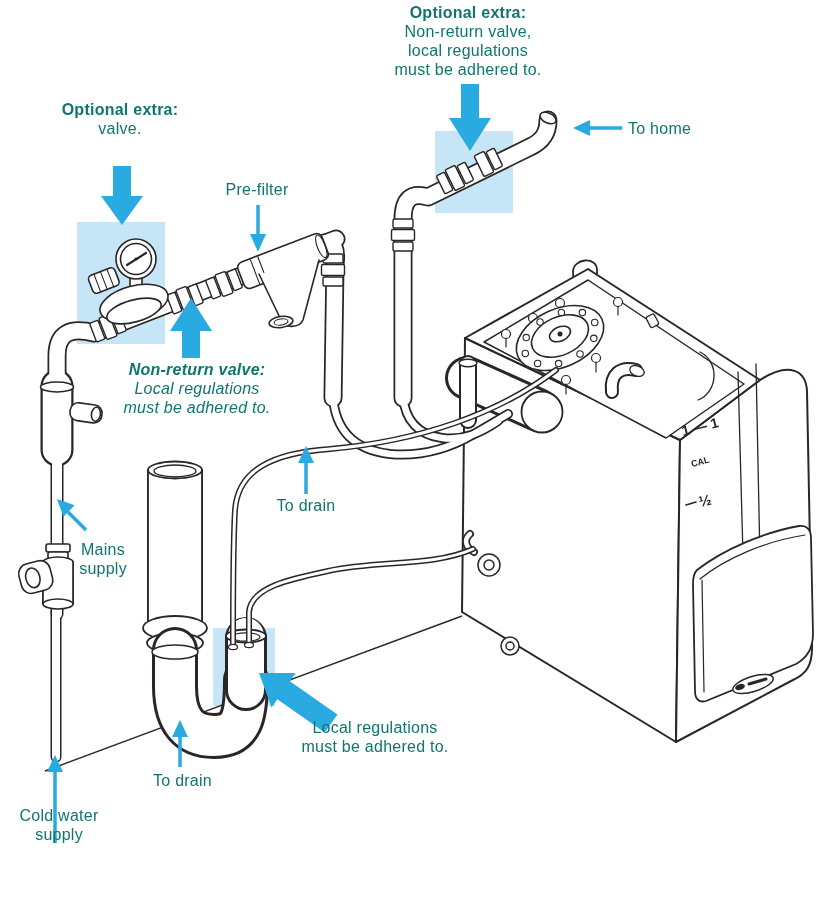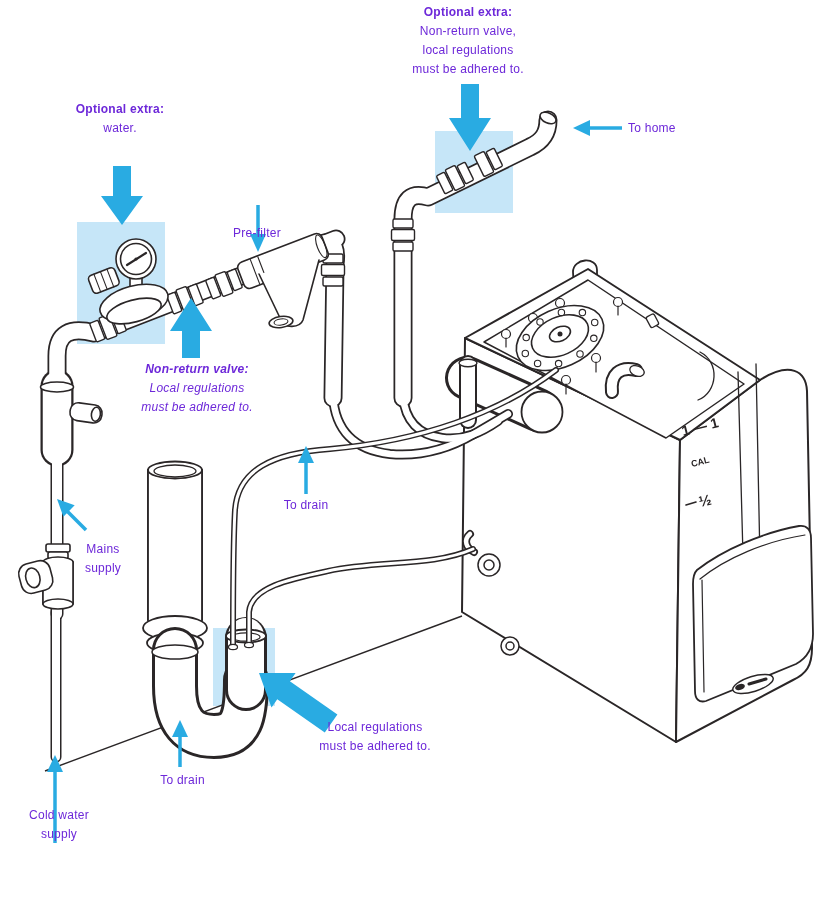--- a/index.html
+++ b/index.html
@@ -1,20 +1,20 @@
 <!DOCTYPE html>
 <html><head>
 <meta charset="utf-8">
 <style>
   html,body{margin:0;padding:0;background:#fff;}
   .stage{position:relative;width:828px;height:905px;background:#fff;overflow:hidden;
          font-family:"Liberation Sans",sans-serif;color:#2a2627;}
   svg{position:absolute;left:0;top:0;}
-  .callout{position:absolute;text-align:center;font-size:12px;line-height:19px;
-           letter-spacing:.25px;color:#6d28d9;}
+  .callout{position:absolute;text-align:center;font-size:16px;line-height:19px;
+           letter-spacing:.25px;color:#0f766e;}
   .callout .title{font-weight:700;}
   .left-align{text-align:left;}
   text{font-family:"Liberation Sans",sans-serif;fill:#2a2627;stroke:none;}
 </style>
 </head>
 <body>
 
 <div class="stage">
 
 <svg width="828" height="905" viewBox="0 0 828 905">
@@ -294,24 +294,24 @@
 
   <div class="callout" style="left:343px;top:3px;width:250px;">
     <div class="title">Optional extra:</div>
     <div>Non-return valve,</div>
     <div>local regulations</div>
     <div>must be adhered to.</div>
   </div>
 
   <div class="callout" style="left:20px;top:100px;width:200px;">
     <div class="title">Optional extra:</div>
-    <div>water.</div>
-  </div>
-
-  <div class="callout" style="left:197px;top:180px;width:120px;margin-top:44px;">
+    <div>valve.</div>
+  </div>
+
+  <div class="callout" style="left:197px;top:180px;width:120px;">
     <div>Pre-filter</div>
   </div>
 
   <div class="callout left-align" style="left:628px;top:119px;width:100px;">
     <div>To home</div>
   </div>
 
   <div class="callout" style="left:92px;top:360px;width:210px;font-style:italic;">
     <div class="title">Non-return valve:</div>
     <div>Local regulations</div>

